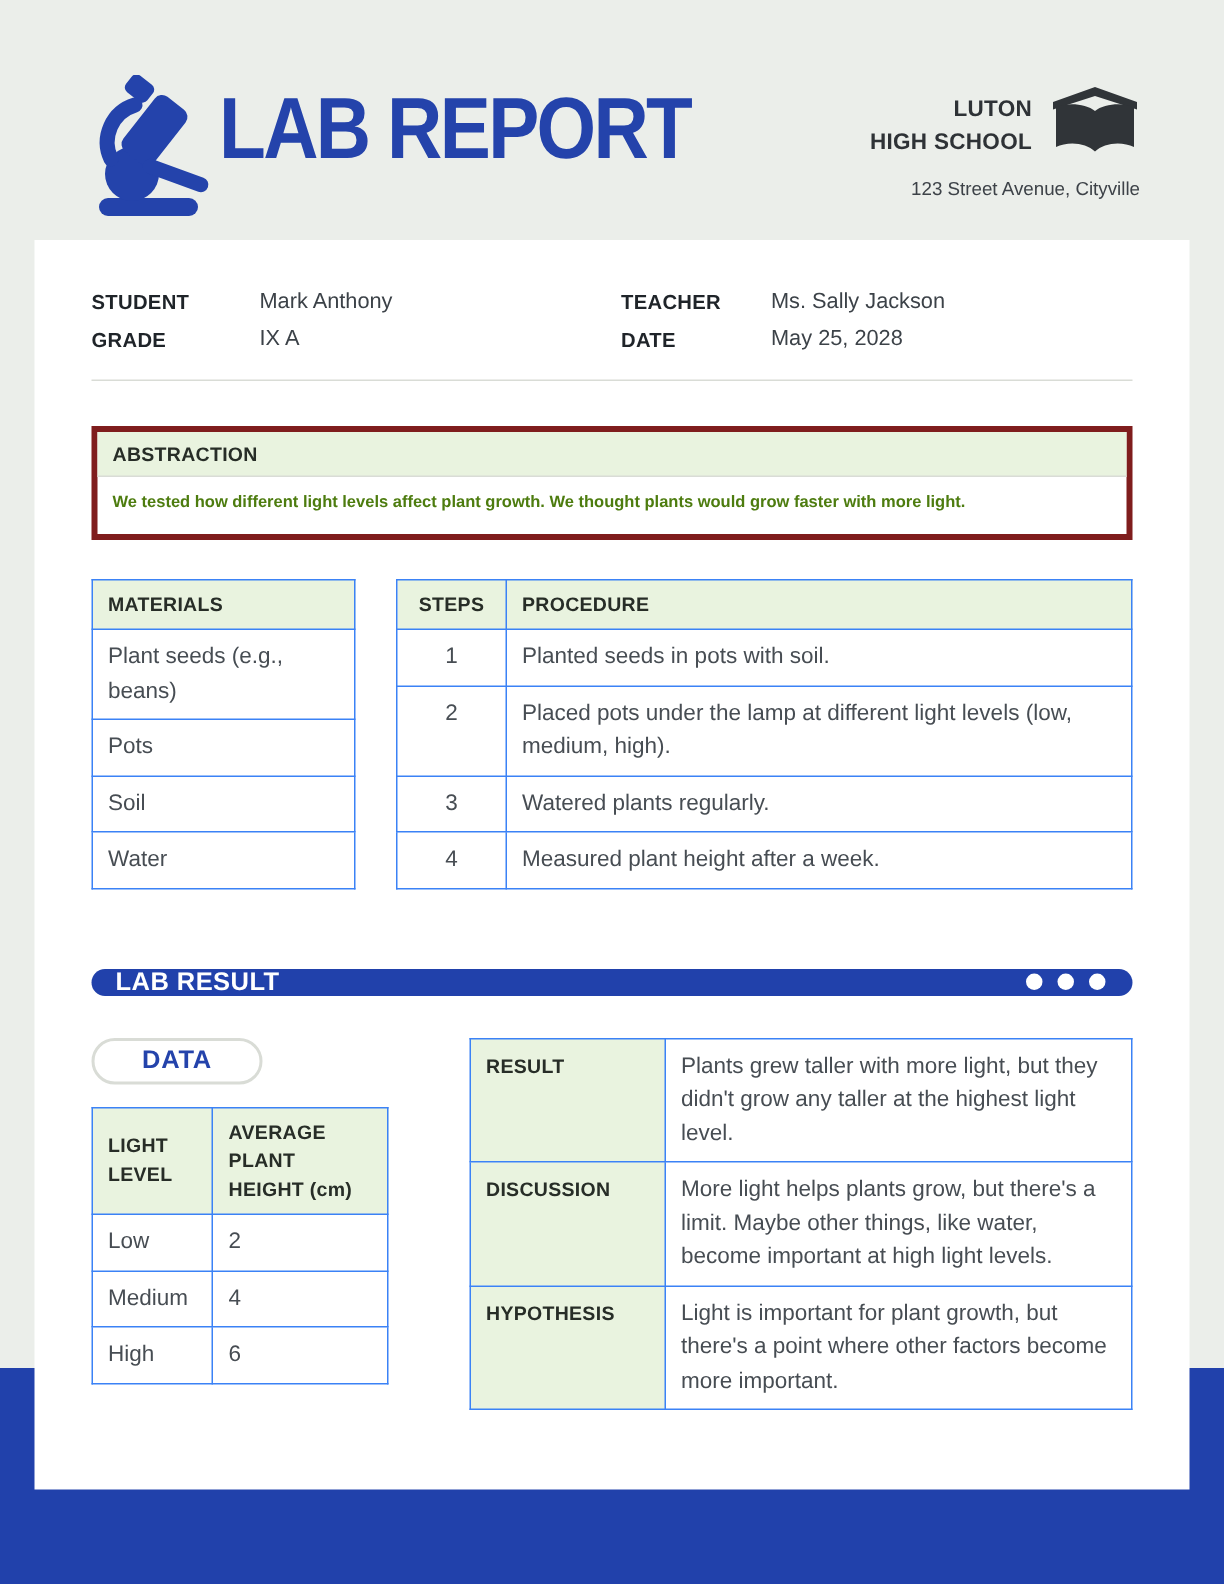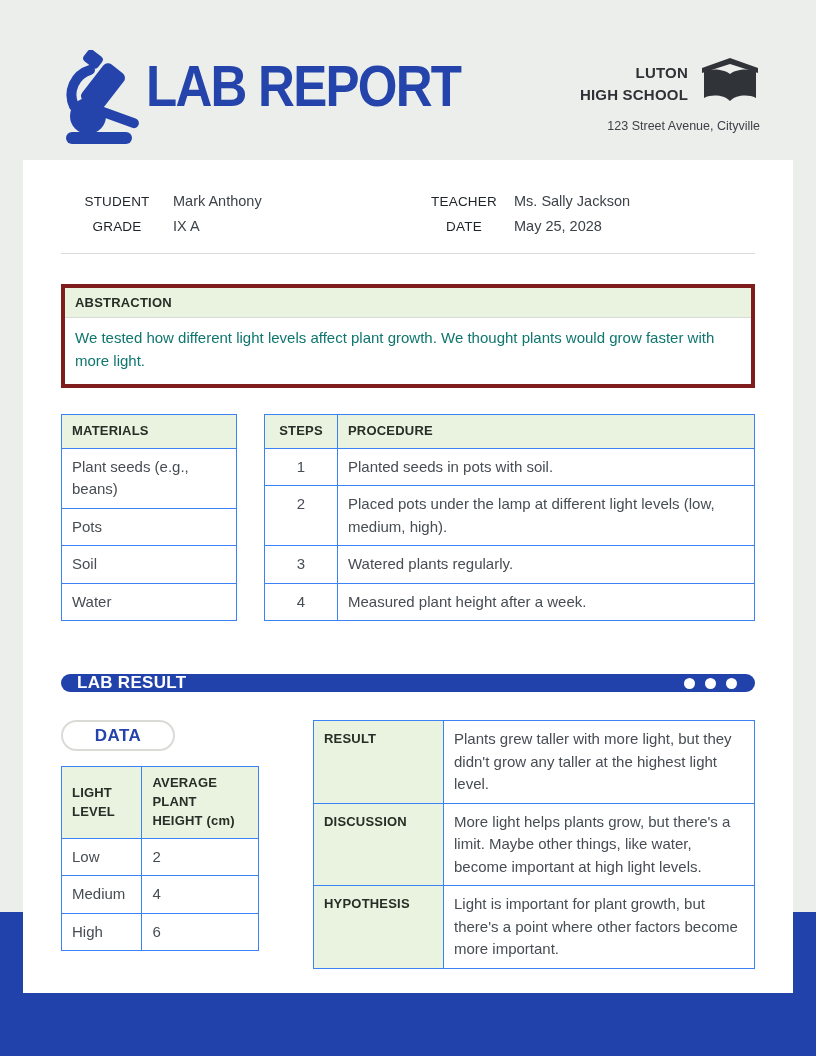--- a/index.html
+++ b/index.html
@@ -34,30 +34,30 @@
   
   .card {
     position:absolute; left:23px; top:160px; width:770px; height:833px;
     background:#ffffff; padding:33px 38px 0 38px;
   }
   
   .info { display:flex; }
   .info-col { display:grid; grid-template-columns:112px 1fr; row-gap:9px; }
   .info-col.left  { width:353px; }
   .info-col.right { flex:1; grid-template-columns:100px 1fr; }
-  .info-label { font-size:13.5px; font-weight:400; color:#1f2429; letter-spacing:0.2px; padding-top:1px;text-align:center; }
+  .info-label { font-size:13.5px; font-weight:700; color:#1f2429; letter-spacing:0.2px; padding-top:1px; }
   .info-value { font-size:14.5px; color:#3c4248; }
   .divider { margin-top:19px; border-bottom:1px solid #d9dcd6; }
   
   .abstraction { margin-top:30px; border:4px solid #7f1d1d; }
   .section-head {
     background:#e9f3df; border-bottom:1px solid #d9dcd6;
     padding:7px 10px; font-size:13px; font-weight:800; color:#272d27; letter-spacing:0.2px;
   }
-  .abstraction-body { padding:9px 10px 12px 10px; font-size:15px; line-height:1.5; color:#0f766e; }
+  .abstraction-body { padding:9px 10px 12px 10px; font-size:11px; line-height:1.5; color:#4d7c0f;font-weight:bold; }
   
   table { border-collapse:collapse; }
   th, td { border:1px solid #3b82f6; }
   th {
     background:#e9f3df; font-size:13px; font-weight:800; color:#272d27;
     text-align:left; padding:7px 10px; letter-spacing:0.2px; line-height:1.45;
   }
   td { font-size:15px; color:#474d53; padding:7px 10px; line-height:1.5; vertical-align:top; }
   
   .tables-row { margin-top:26px; display:flex; gap:27px; align-items:flex-start; }

